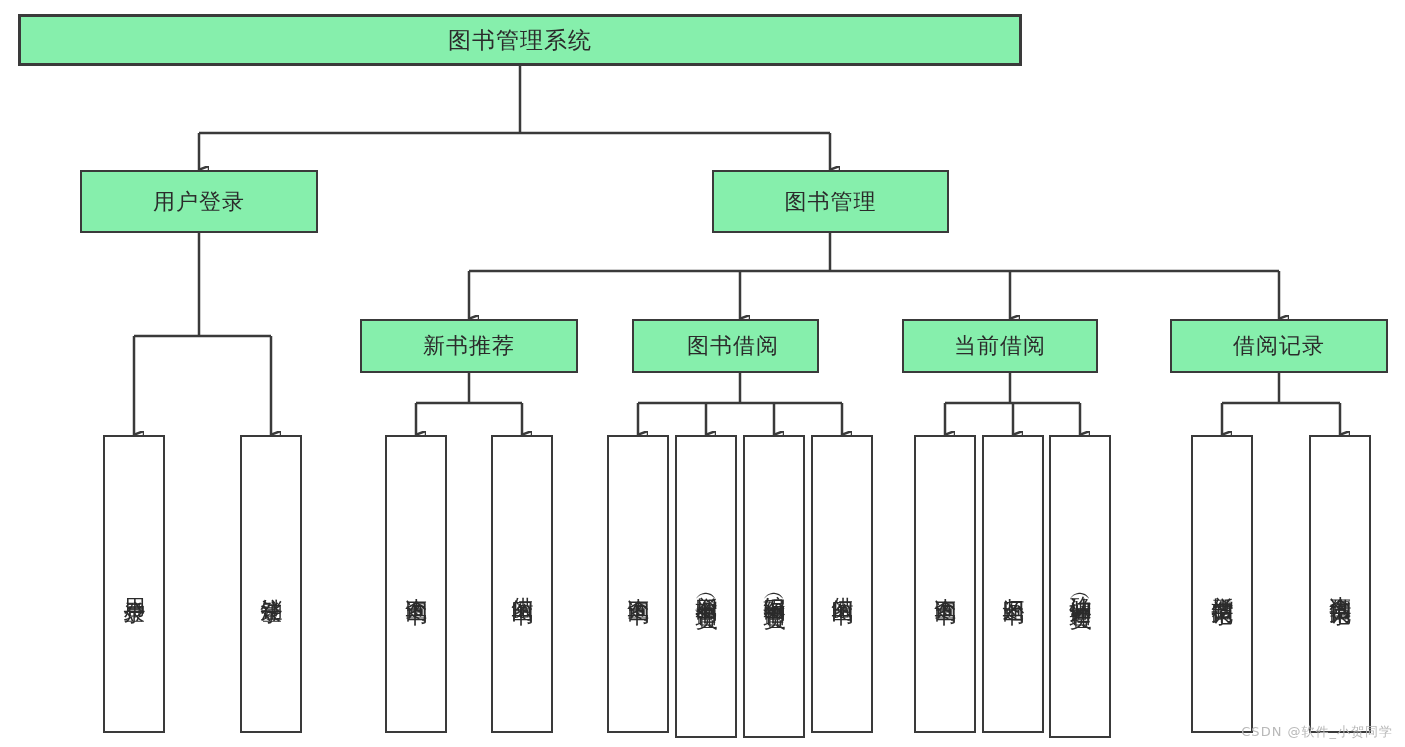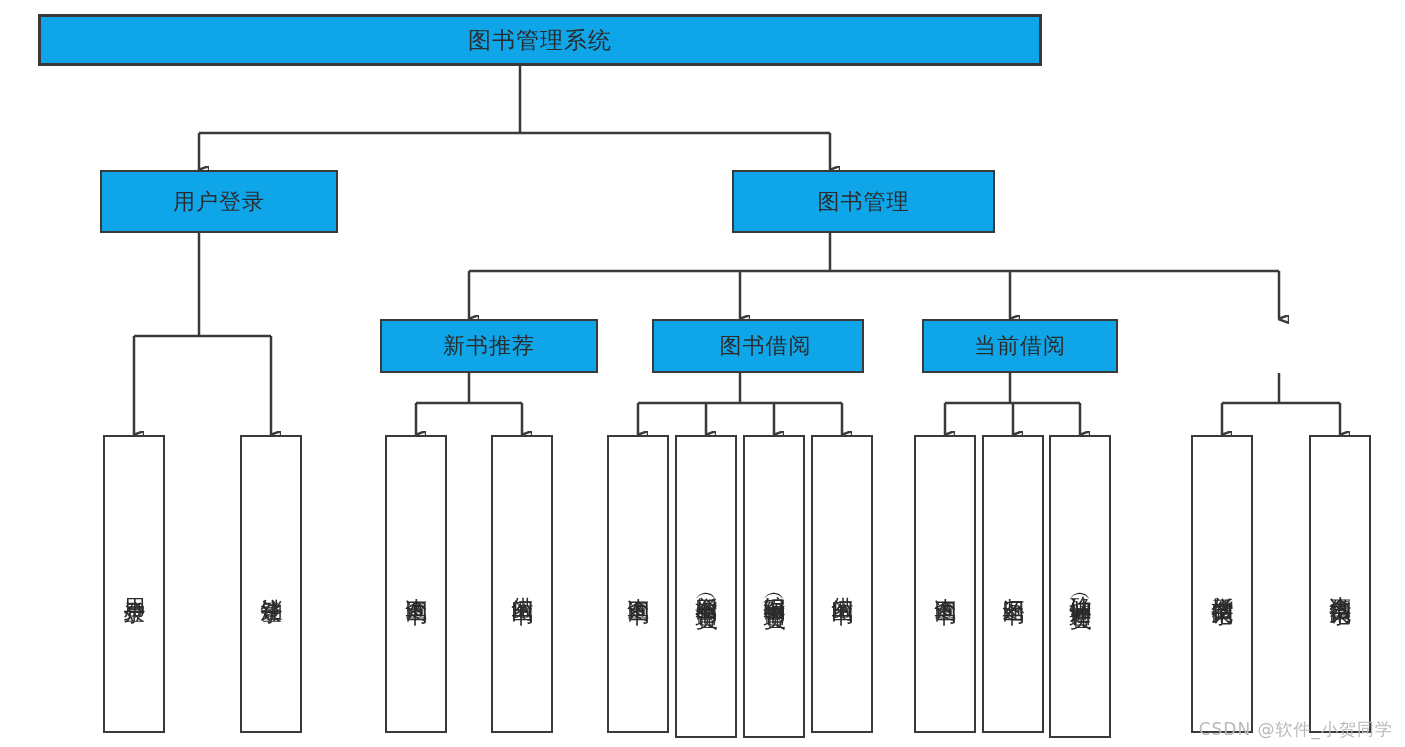--- a/index.html
+++ b/index.html
@@ -9,26 +9,25 @@
     background:#ffffff;
     font-family:"DejaVu Sans","Liberation Sans",sans-serif;
     overflow:hidden;
     position:relative;
   }
   #diagram-root{position:absolute;left:0;top:0;width:1405px;height:747px;}
 
   .node-box{
     position:absolute;
     box-sizing:border-box;
-    background:#0ea5e9;
+    background:#86efac;
     border:2.5px solid #3a3a3a;
     display:flex;
     align-items:center;
     justify-content:center;
-    margin-left:20px;
   }
   .node-box.level-0{border-width:3px;}
   .node-label-h{
     font-size:22px;
     color:#2b2b2b;
     letter-spacing:1px;
     line-height:1;
     white-space:nowrap;
   }
   .node-box.level-0 .node-label-h{font-size:23px;}
@@ -52,21 +51,21 @@
     letter-spacing:2px;
     white-space:nowrap;
     text-align:center;
   }
 
   svg.connectors{position:absolute;left:0;top:0;width:1405px;height:747px;pointer-events:none;}
   svg.connectors line, svg.connectors path{stroke:#3a3a3a;stroke-width:2.5;fill:none;}
   .watermark{
     position:absolute;
     right:12px;bottom:6px;
-    font-size:17px;
+    font-size:13px;
     color:#b9b9b9;
     letter-spacing:1px;
     white-space:nowrap;
     user-select:none;
     text-align:center;
   }
 </style>
 </head>
 <body>
 
@@ -120,32 +119,35 @@
     <line x1="1340" y1="403" x2="1340" y2="435" marker-end="url(#arrow)"></line>
   </svg>
 
   <div class="node-box level-0" style="left:18px;top:14px;width:1004px;height:52px;">
     <span class="node-label-h">图书管理系统</span>
   </div>
 
   <div class="node-box" style="left:80px;top:170px;width:238px;height:63px;">
     <span class="node-label-h">用户登录</span>
   </div>
-  <div class="node-box" style="left:712px;top:170px;width:263px;height:63px;">
+  <div class="node-box" style="left:712px;top:170px;width:237px;height:63px;">
     <span class="node-label-h">图书管理</span>
   </div>
 
   <div class="node-box" style="left:360px;top:319px;width:218px;height:54px;font-family:Liberation Serif, serif;">
     <span class="node-label-h">新书推荐</span>
   </div>
-  <div class="node-box" style="left:632px;top:319px;width:212px;height:54px;padding-left:15px;">
+  <div class="node-box" style="left:632px;top:319px;width:187px;height:54px;padding-left:15px;">
     <span class="node-label-h">图书借阅</span>
   </div>
   <div class="node-box" style="left:902px;top:319px;width:196px;height:54px;">
     <span class="node-label-h">当前借阅</span>
+  </div>
+  <div class="node-box" style="left:1170px;top:319px;width:218px;height:54px;">
+    <span class="node-label-h">借阅记录</span>
   </div>
 
   <div class="leaf-box" style="left:103px;top:435px;width:62px;height:298px;">
     <span class="leaf-label-v">用户登录</span>
   </div>
   <div class="leaf-box" style="left:240px;top:435px;width:62px;height:298px;">
     <span class="leaf-label-v">注销登录</span>
   </div>
 
   <div class="leaf-box" style="left:385px;top:435px;width:62px;height:298px;">

